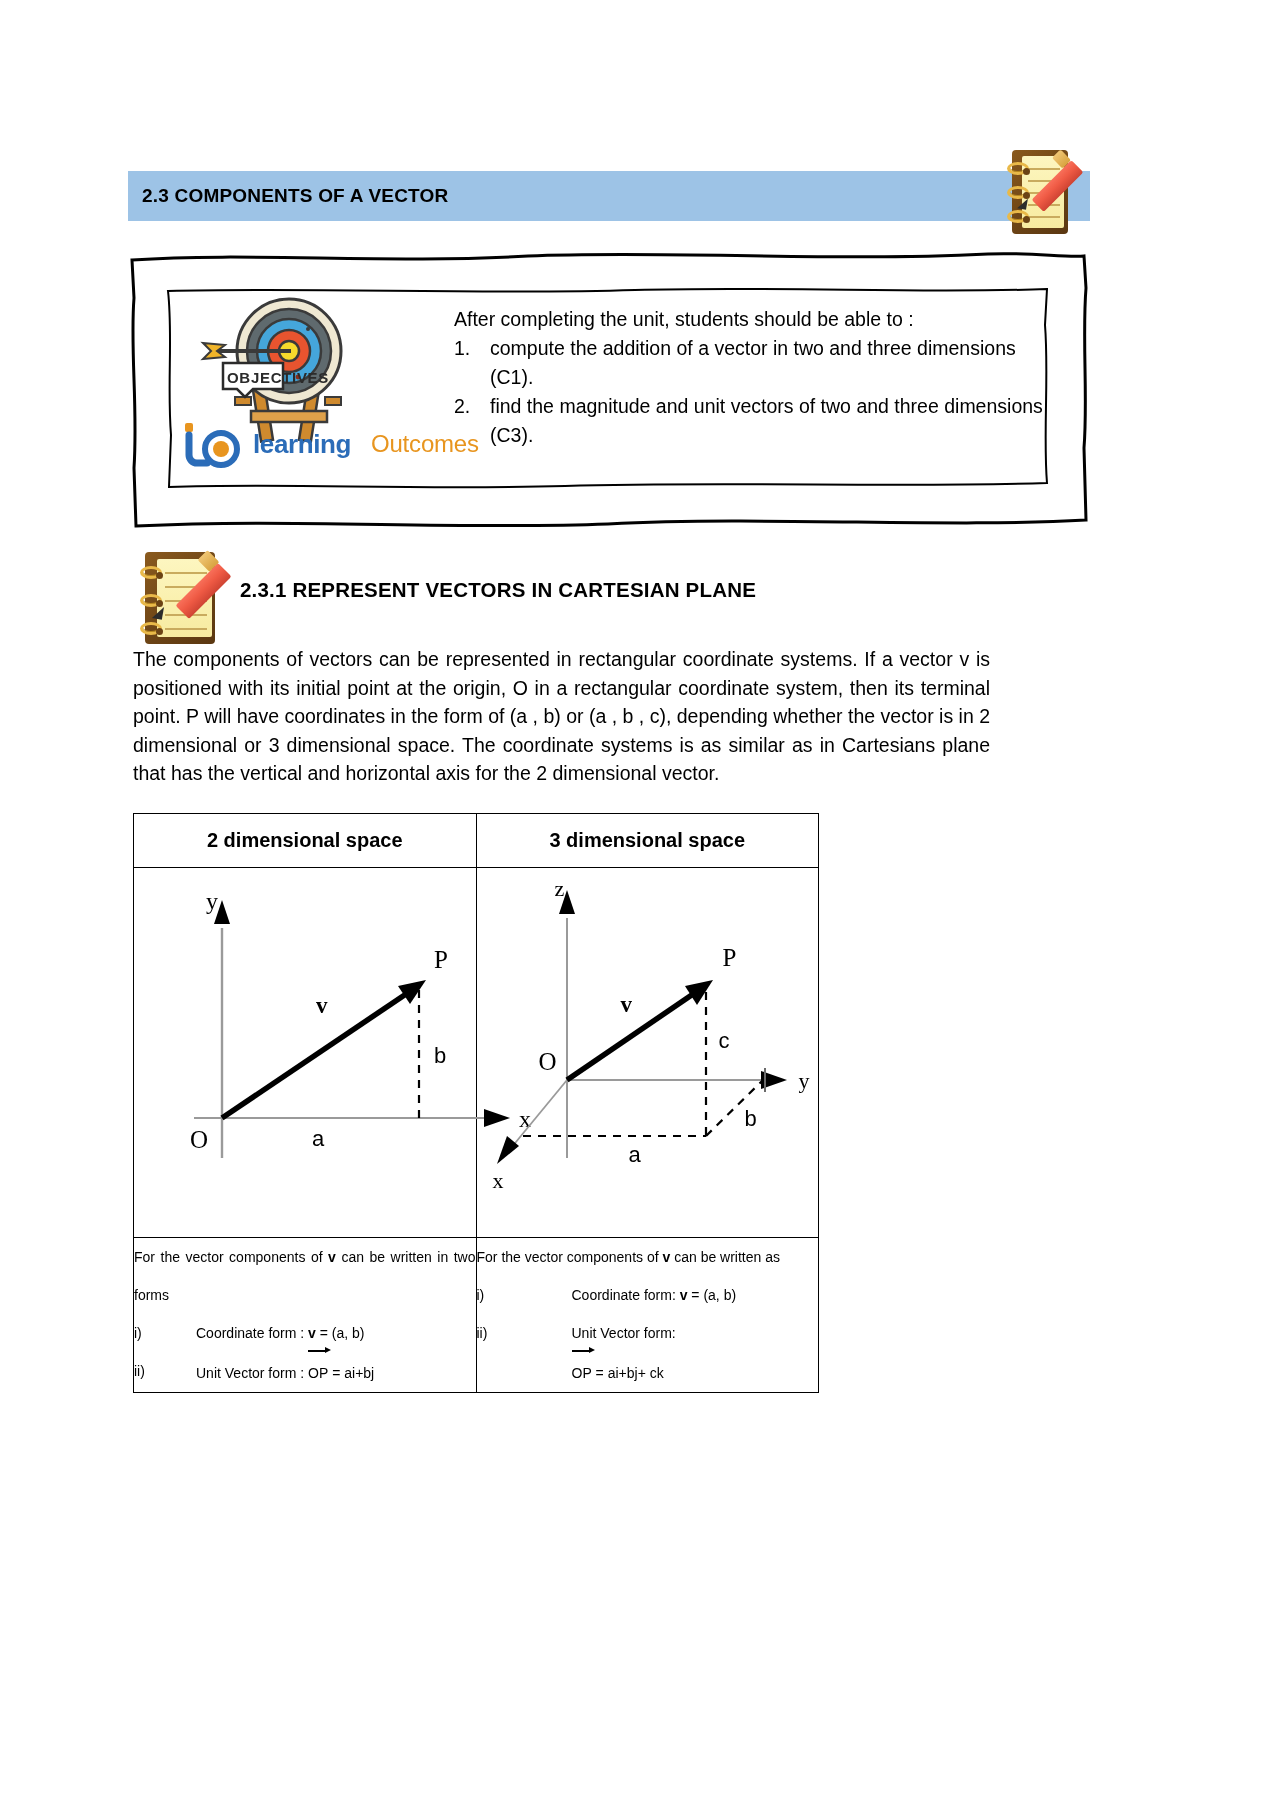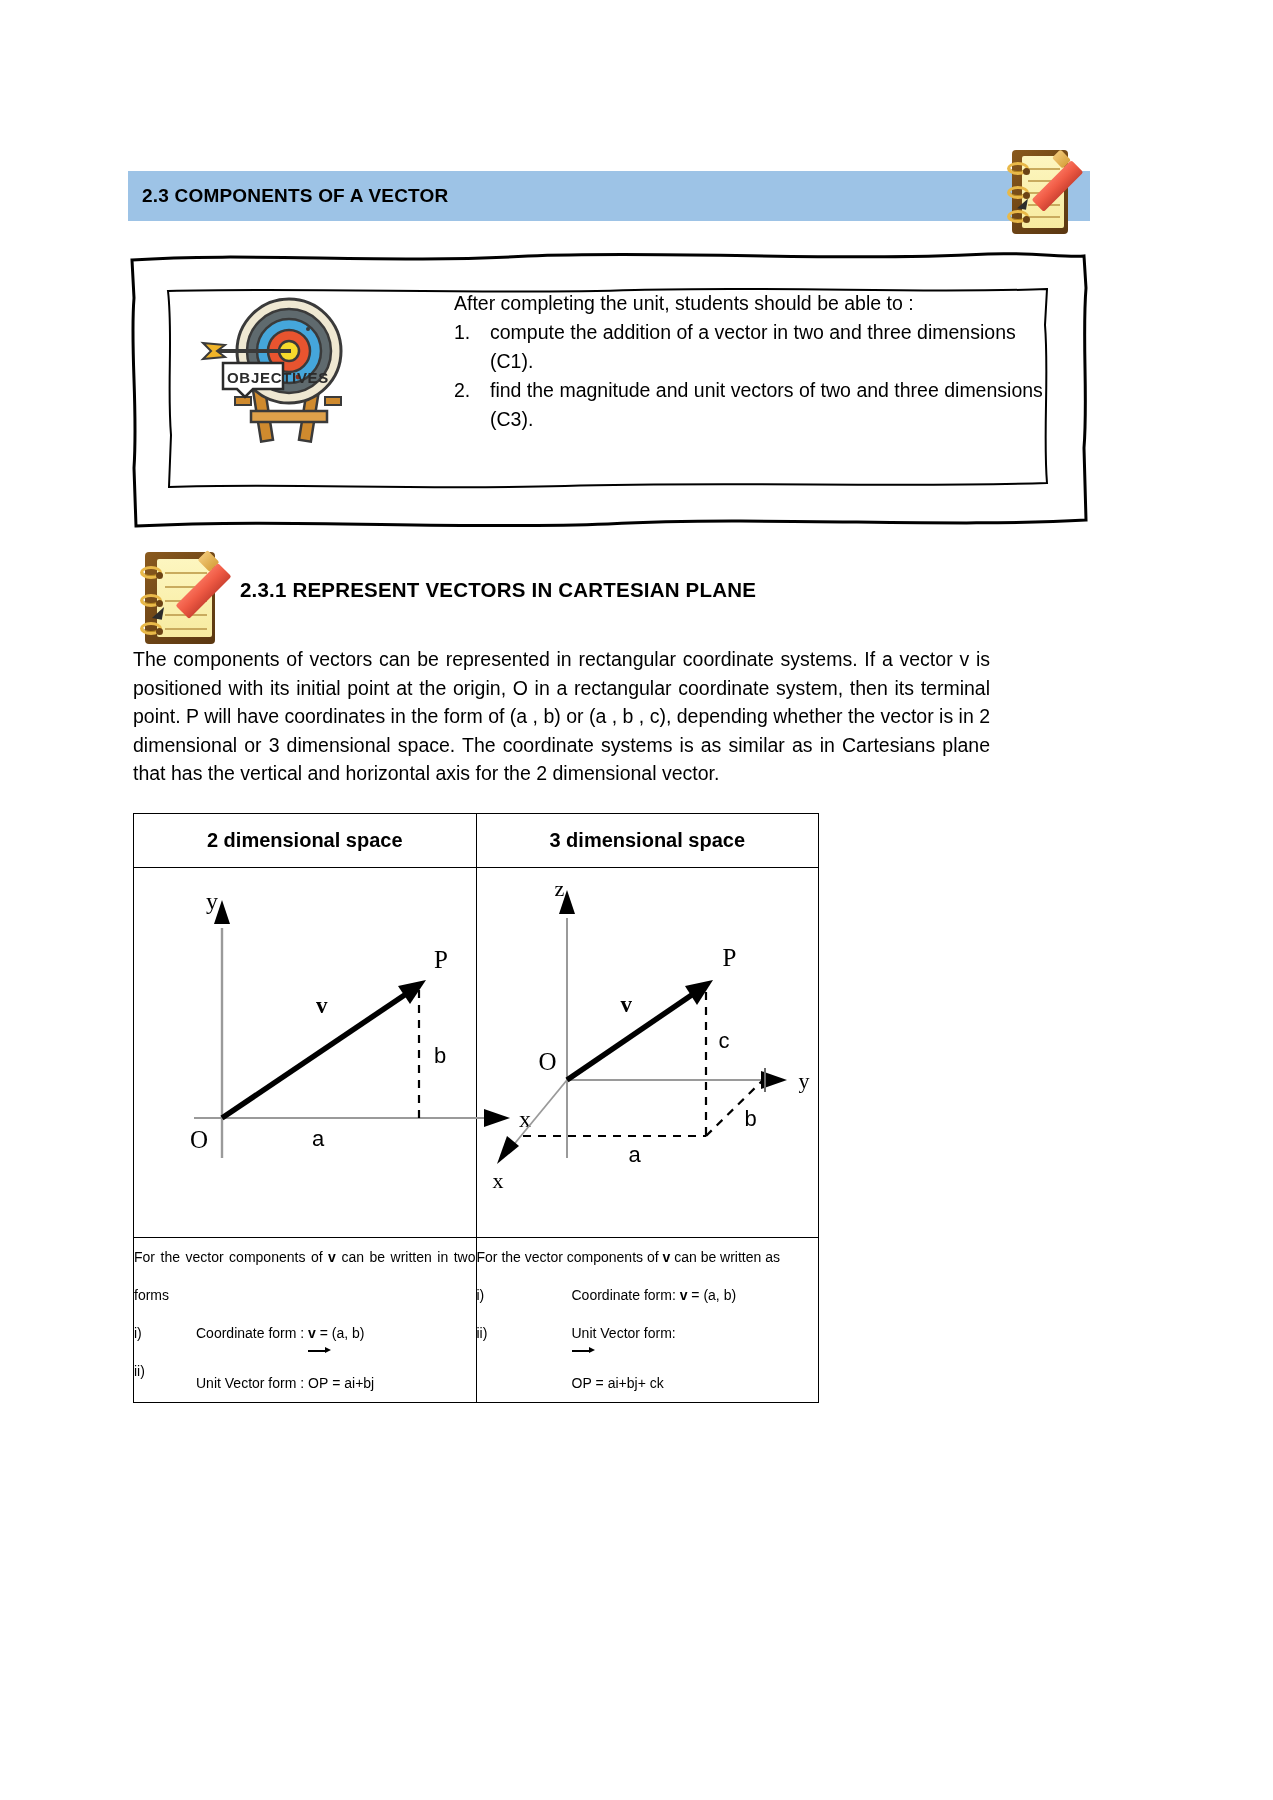--- a/index.html
+++ b/index.html
@@ -113,20 +113,21 @@
     align-items: flex-start;
   }
   .lo-graphic {
     position: relative;
     width: 285px;
     height: 198px;
     flex: 0 0 285px;
   }
   .lo-text {
     flex: 1 1 auto;
+    padding-top: 16px;
     font-size: 19.5px;
     line-height: 29px;
   }
   .lo-text .intro { text-align: justify; }
   .lo-list { list-style: none; margin: 0; padding: 0; }
   .lo-list li {
     position: relative;
     padding-left: 36px;
     margin: 0;
   }
@@ -215,21 +216,21 @@
   }
   .cell-text p { margin: 0; text-align: justify; }
   .cell-text .row {
     display: flex;
     align-items: flex-start;
   }
   .cell-text .row .marker { flex: 0 0 62px; }
   .cell-text .row .content { flex: 1 1 auto; }
   .cell-text.right .row .marker { flex: 0 0 95px; }
   .math { font-family: "Liberation Sans", sans-serif; }
-  .vec { position: relative; display: inline-block; padding-top: 12px; }
+  .vec { position: relative; display: inline-block; padding-top: 2px; }
   .vec .bar {
     position: absolute;
     left: 0; right: 2px; top: -2px;
     height: 1.6px;
     background: #000;
   }
   .vec .bar:after {
     content: "";
     position: absolute;
     right: -5px; top: -2.6px;
@@ -307,20 +308,30 @@
 
           <line x1="20" y1="58" x2="96" y2="58" stroke="#3a3a3a" stroke-width="4"></line>
 
           <polygon points="8,50 30,52 22,58 30,64 8,66 16,58" fill="#f0b429" stroke="#3a3a3a" stroke-width="2"></polygon>
 
           <polygon points="28,70 88,70 88,96 58,96 50,104 42,96 28,96" fill="#ffffff" stroke="#2b2b2b" stroke-width="2.5"></polygon>
         </svg>
         <div class="banner-text" style="left:32px; top:76px;">OBJECTIVES</div>
       </div>
 
+      <div class="lo-logo">
+        <svg width="76" height="50" viewBox="0 0 76 50">
+          <rect x="10" y="2" width="8" height="9" rx="2" fill="#e8951f"></rect>
+          <path d="M14,14 L14,34 A8,8 0 0 0 22,42 L32,42" fill="none" stroke="#2b6cb8" stroke-width="7" stroke-linecap="round"></path>
+          <circle cx="46" cy="28" r="16" fill="none" stroke="#2b6cb8" stroke-width="6"></circle>
+          <circle cx="46" cy="28" r="8" fill="#e8951f"></circle>
+        </svg>
+        <div class="lo-logo-word">learning</div>
+        <div class="lo-logo-word2">Outcomes</div>
+      </div>
     </div>
 
     <div class="lo-text">
       <div class="intro">After completing the unit, students should be able to :</div>
       <ul class="lo-list">
         <li>
           <span class="num">1.</span>
           <span>compute the addition of a vector in two and three dimensions (C1).</span>
         </li>
         <li>

